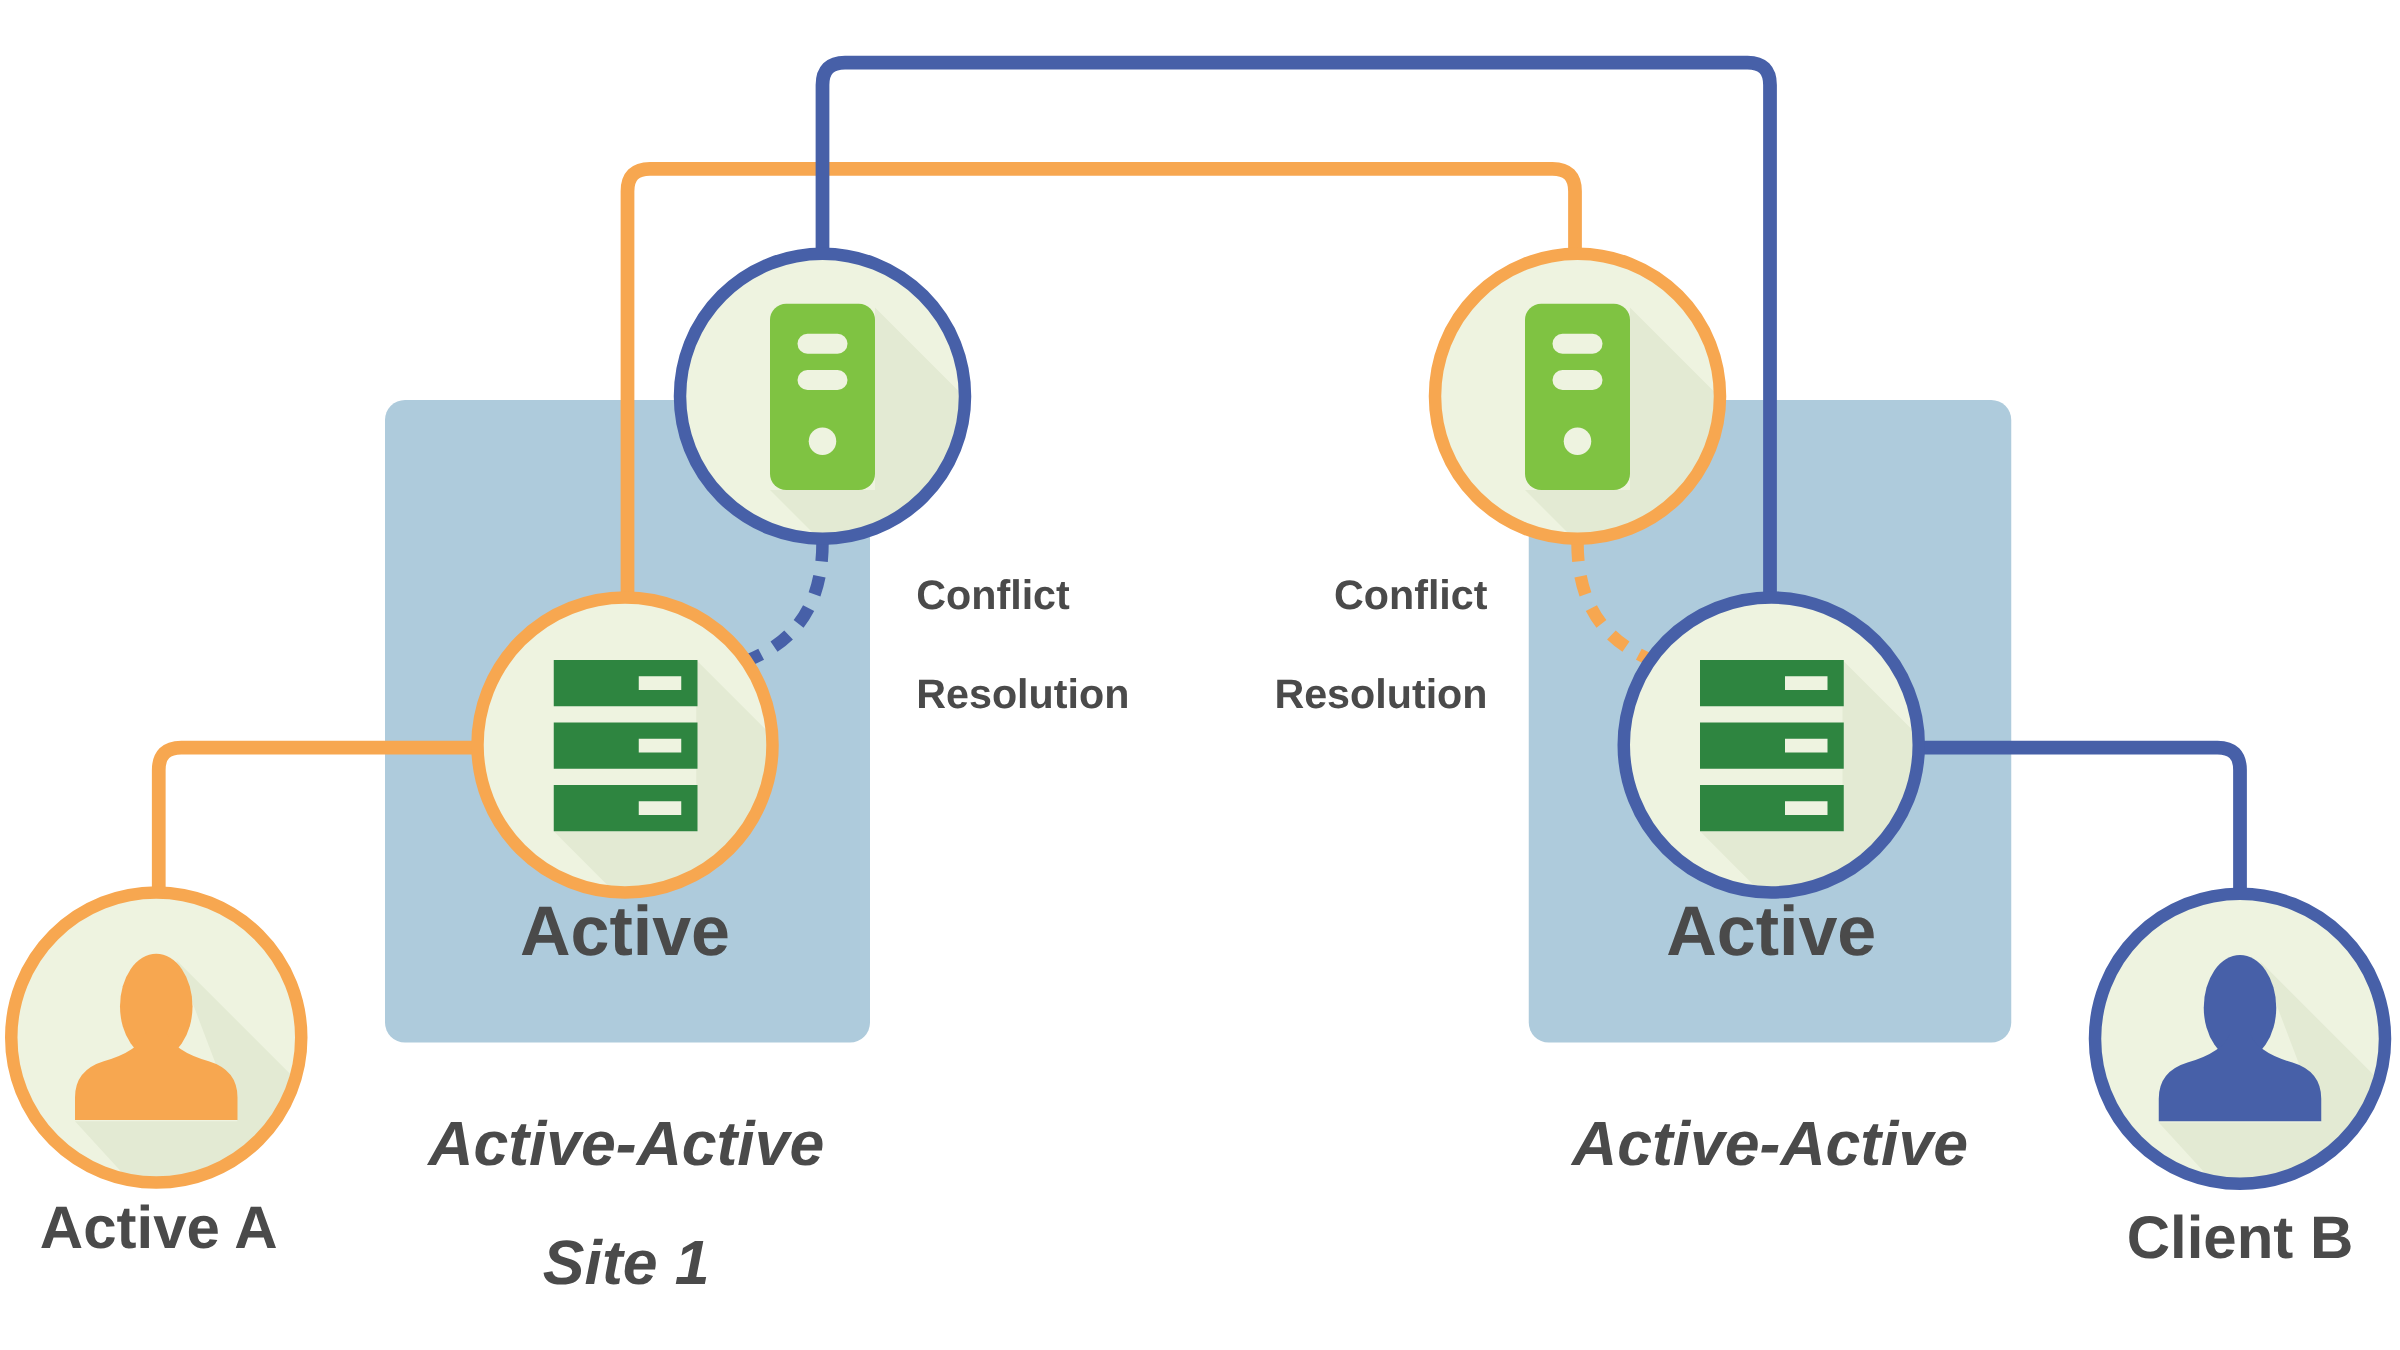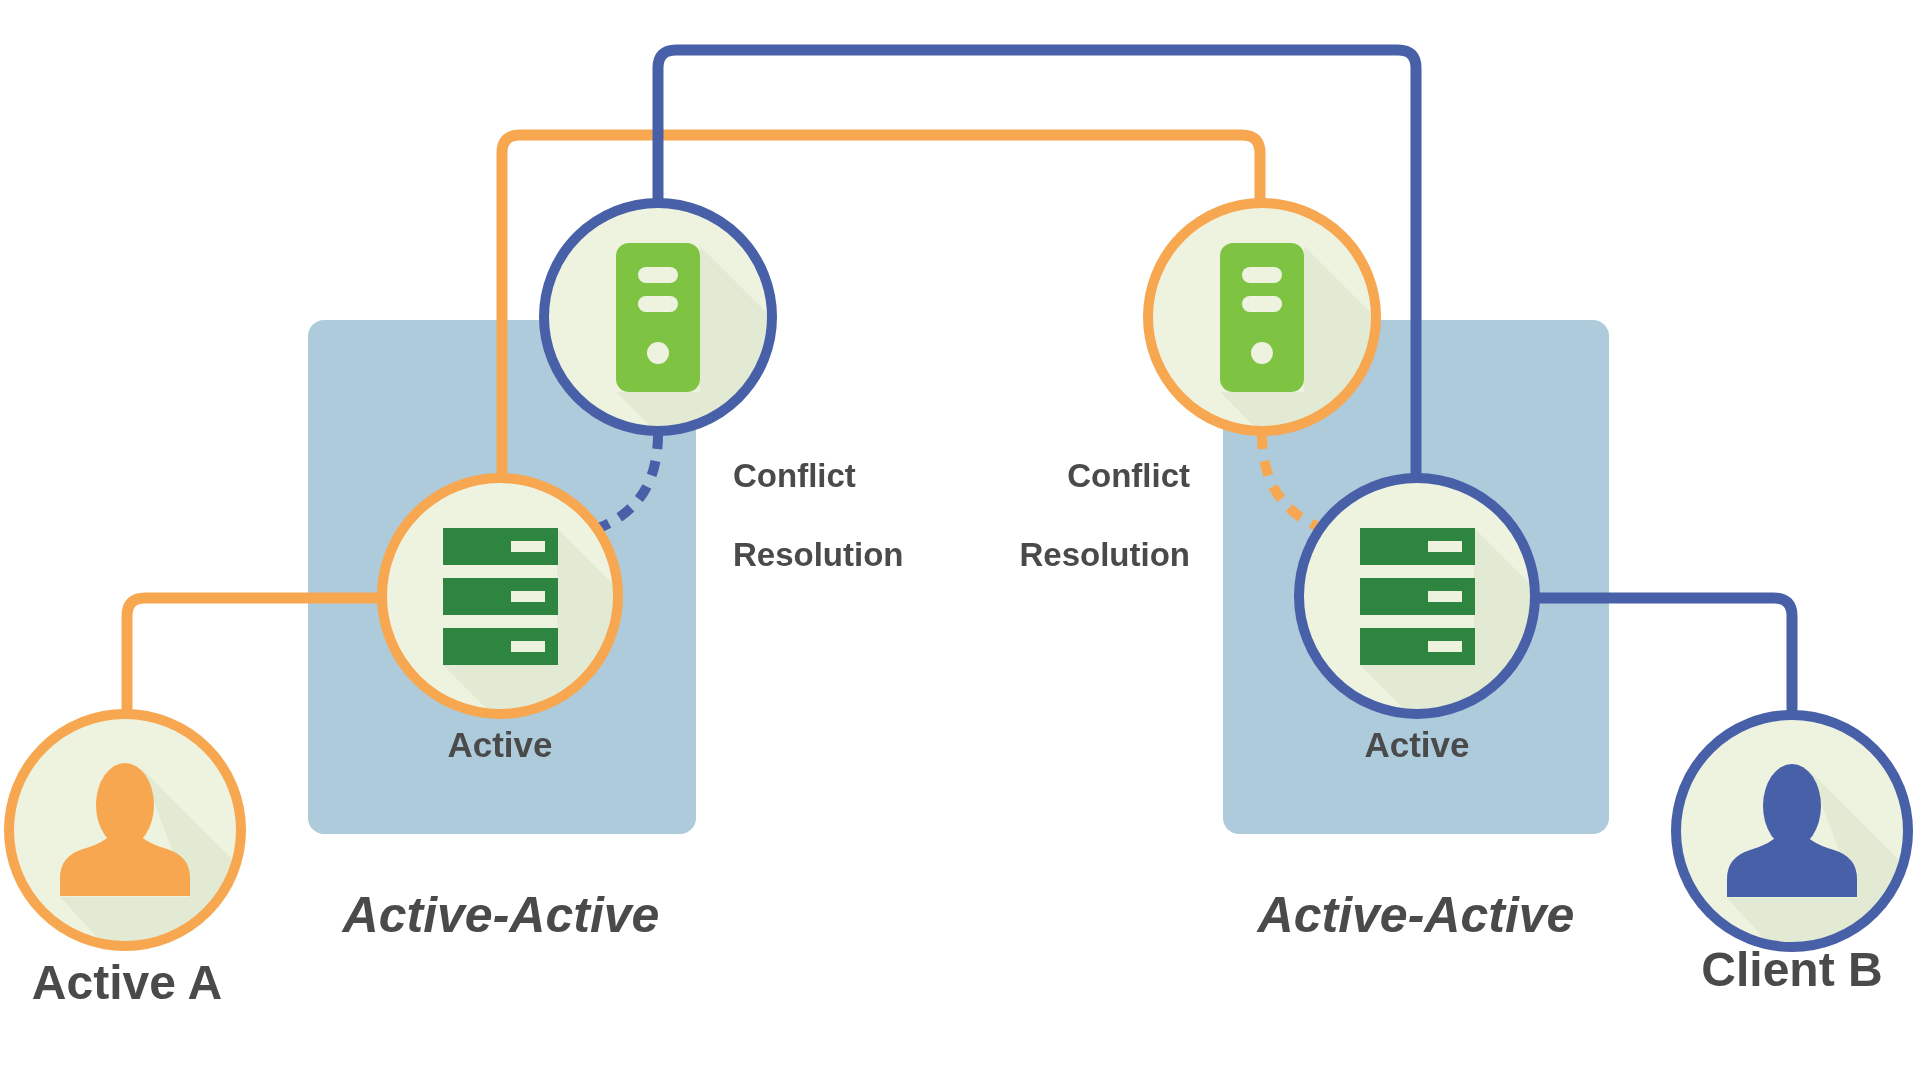--- a/index.html
+++ b/index.html
@@ -25,29 +25,29 @@
   .person-orange{fill:var(--orange);}
   .person-blue{fill:var(--blue);}
   
   .lbl{
     position:absolute;color:var(--label);font-weight:bold;white-space:nowrap;
   }
   .lbl .ln{display:block;margin-top:40px;}
   .cr{font-size:33px;line-height:39px;letter-spacing:0px;}
   .cr1{left:733px;top:416px;text-align:left;}
   .cr2{right:730px;top:416px;text-align:right;}
-  .active-lbl{font-size:35px;line-height:46px;transform:translateX(-50%);}
+  .active-lbl{font-size:56px;line-height:46px;transform:translateX(-50%);}
   .active1{left:500px;top:722px;}
   .active2{left:1417px;top:722px;}
   .site-lbl{font-size:50px;line-height:55px;text-align:center;transform:translateX(-50%);font-style:italic;}
   .site1{left:501px;top:848px;}
   .site2{left:1416px;top:848px;}
   .client-lbl{font-size:48px;line-height:54px;transform:translateX(-50%);}
   .clientA{left:127px;top:956px;}
-  .clientB{left:1792px;top:943px;}
+  .clientB{left:1792px;top:964px;}
 </style>
 </head>
 <body>
 
 <svg width="1920" height="1080" viewBox="0 0 1920 1080">
   <defs>
     <clipPath id="clip-c1">
         <circle cx="658" cy="317" r="110"></circle>
       </clipPath>
     <clipPath id="clip-c2">
@@ -161,20 +161,21 @@
   <span class="ln">Conflict</span>
   <span class="ln">Resolution</span>
 </div>
 
 <div class="lbl active-lbl active1">Active</div>
 
 <div class="lbl active-lbl active2">Active</div>
 
 <div class="lbl site-lbl site1">
   <span class="ln">Active-Active</span>
+  <span class="ln">Site 1</span>
 </div>
 
 <div class="lbl site-lbl site2">
   <span class="ln">Active-Active</span>
 </div>
 
 <div class="lbl client-lbl clientA">Active A</div>
 
 <div class="lbl client-lbl clientB">Client B</div>
 

